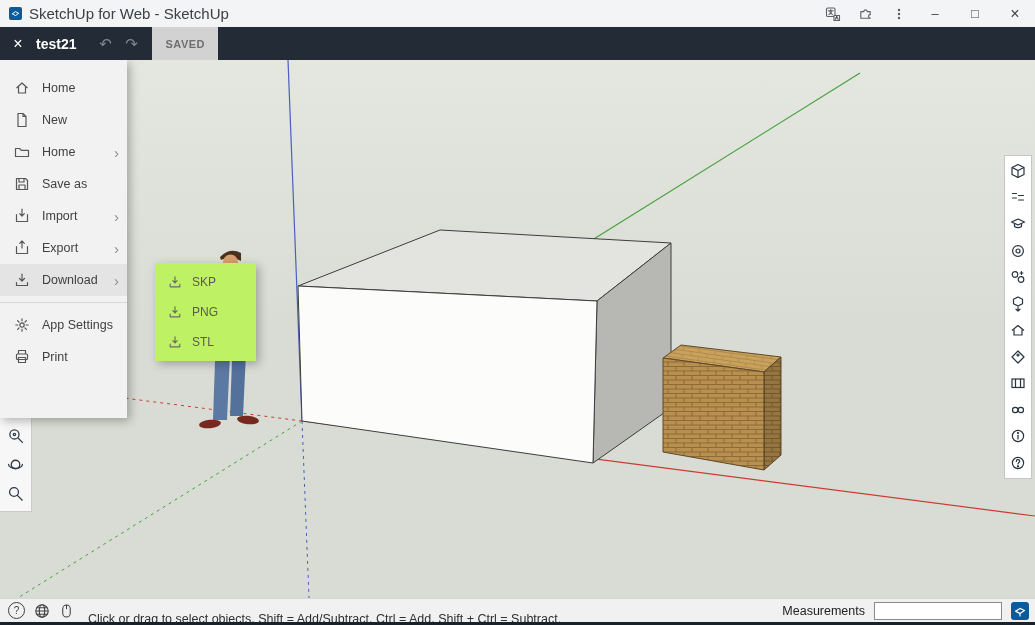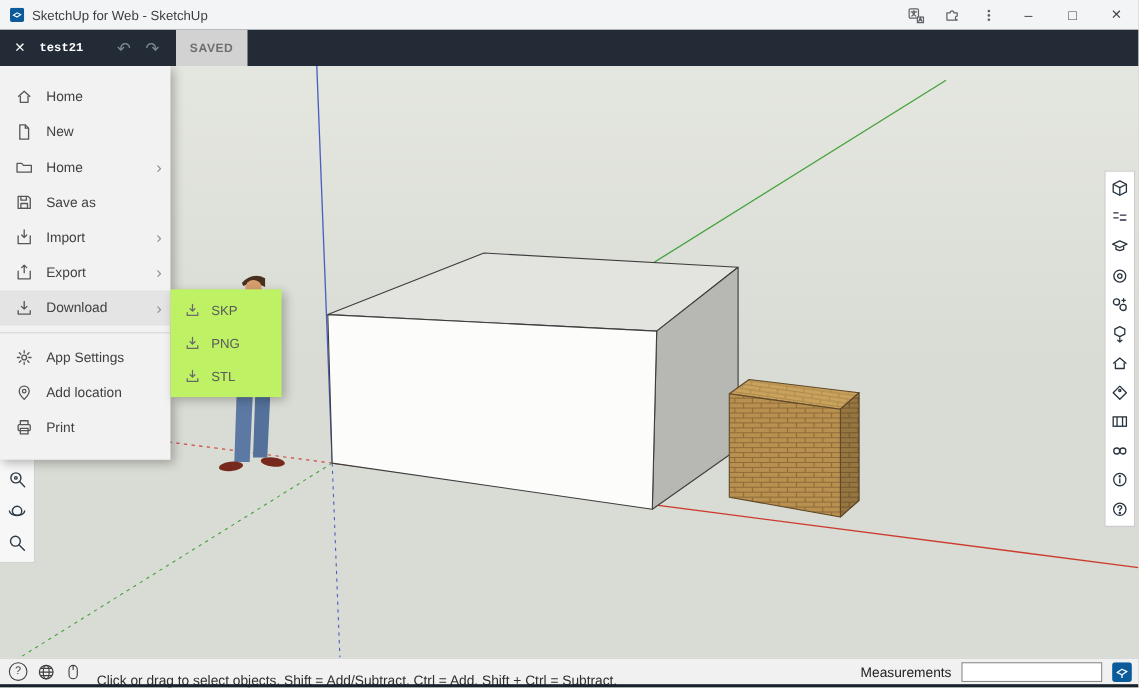--- a/index.html
+++ b/index.html
@@ -3,45 +3,45 @@
 <meta charset="utf-8">
 <style>
   html,body{margin:0;padding:0;}
   body{
     width:1035px;height:625px;position:relative;overflow:hidden;
     font-family:"Liberation Sans",sans-serif;background:#dadcd4;
   }
   
   .titlebar{position:absolute;top:0;left:0;width:1035px;height:27px;background:#f3f4f5;
     display:flex;align-items:center;justify-content:space-between;box-sizing:border-box;padding-left:9px;}
-  .tb-left{display:flex;align-items:center;gap:7px;font-size:12px;color:#3c4043;}
+  .tb-left{display:flex;align-items:center;gap:7px;font-size:15px;color:#3c4043;}
   .tb-right{display:flex;height:100%;align-items:stretch;}
   .tb-icon-btn{width:33px;display:flex;align-items:center;justify-content:center;color:#5f6368;}
   .tb-win-btn{width:40px;display:flex;align-items:center;justify-content:center;color:#444;font-size:13px;}
   .tb-win-btn.close{font-size:16px;}
   
   .appbar{position:absolute;top:27px;left:0;width:1035px;height:33px;background:#232c36;
     display:flex;align-items:center;}
   .ab-close{width:36px;text-align:center;color:#fff;font-size:16px;cursor:default;}
-  .ab-file{color:#fff;font-weight:bold;font-size:11px;margin-right:24px;font-family:Liberation Mono, monospace;}
+  .ab-file{color:#fff;font-weight:bold;font-size:14px;margin-right:16px;}
   .ab-undo,.ab-redo{color:#7d8894;font-size:15px;width:26px;text-align:center;}
   .saved-chip{height:33px;background:#d2d2d2;color:#6f6f6f;font-weight:bold;font-size:11px;
     letter-spacing:.5px;display:flex;align-items:center;padding:0 13px;margin-left:8px;}
   
   .canvas{position:absolute;top:60px;left:0;width:1035px;height:538px;}
   
   .left-tools{position:absolute;left:0;top:418px;width:31px;background:#f7f7f7;
     border-right:1px solid #cbcbcb;border-bottom:1px solid #cbcbcb;padding:3px 0;}
   .tool-btn{width:31px;height:29px;display:flex;align-items:center;justify-content:center;color:#2e3a46;}
   
   .right-toolbar{position:absolute;right:3px;top:155px;width:26px;background:#ffffff;
     border:1px solid #c6c6c6;display:flex;flex-direction:column;padding:2px 0;}
   .rt-btn{height:26.5px;display:flex;align-items:center;justify-content:center;color:#27333f;}
   
-  .menu-panel{position:absolute;left:0;top:60px;width:155px;height:358px;background:#f2f2f2;
+  .menu-panel{position:absolute;left:0;top:60px;width:127px;height:358px;background:#f2f2f2;
     box-shadow:3px 3px 9px rgba(0,0,0,.28);box-sizing:border-box;padding:12px 0 13px 0;}
   .menu-item{height:32px;display:flex;align-items:center;padding:0 8px 0 14px;gap:12px;
     font-size:12.5px;color:#414141;}
   .menu-item.active{background:#e4e4e4;}
   .mi-icon{width:16px;height:16px;display:flex;color:#575757;flex:0 0 16px;}
   .mi-label{flex:1;}
   .mi-chevron{color:#8f8f8f;font-size:15px;line-height:1;}
   .menu-divider{height:1px;background:#d7d7d7;margin:6px 0;}
   
   .submenu{position:absolute;left:155px;top:263px;width:101px;background:#bef264;
@@ -322,29 +322,20 @@
   </div>
   <div class="menu-divider"></div>
   <div class="menu-item">
     <span class="mi-icon">
         <svg width="16" height="16" viewBox="0 0 16 16" fill="none" stroke="currentColor" stroke-width="1.2" stroke-linecap="round">
           <circle cx="8" cy="8" r="2.2"></circle>
           <path d="M8 1.8v2M8 12.2v2M1.8 8h2M12.2 8h2M3.6 3.6l1.4 1.4M11 11l1.4 1.4M12.4 3.6 11 5M5 11l-1.4 1.4"></path>
         </svg>
       </span>
     <span class="mi-label">App Settings</span>
-  </div>
-  <div class="menu-item">
-    <span class="mi-icon">
-        <svg width="16" height="16" viewBox="0 0 16 16" fill="none" stroke="currentColor" stroke-width="1.2" stroke-linejoin="round">
-          <path d="M8 14S3.5 9.8 3.5 6.7C3.5 4 5.5 2 8 2s4.5 2 4.5 4.7C12.5 9.8 8 14 8 14z"></path>
-          <circle cx="8" cy="6.6" r="1.6"></circle>
-        </svg>
-      </span>
-    <span class="mi-label">Add location</span>
   </div>
   <div class="menu-item">
     <span class="mi-icon">
         <svg width="16" height="16" viewBox="0 0 16 16" fill="none" stroke="currentColor" stroke-width="1.2" stroke-linejoin="round">
           <path d="M4.5 5V1.5h7V5"></path>
           <rect x="2.5" y="5" width="11" height="5.5" rx="1"></rect>
           <rect x="4.5" y="8.5" width="7" height="5"></rect>
         </svg>
       </span>
     <span class="mi-label">Print</span>

